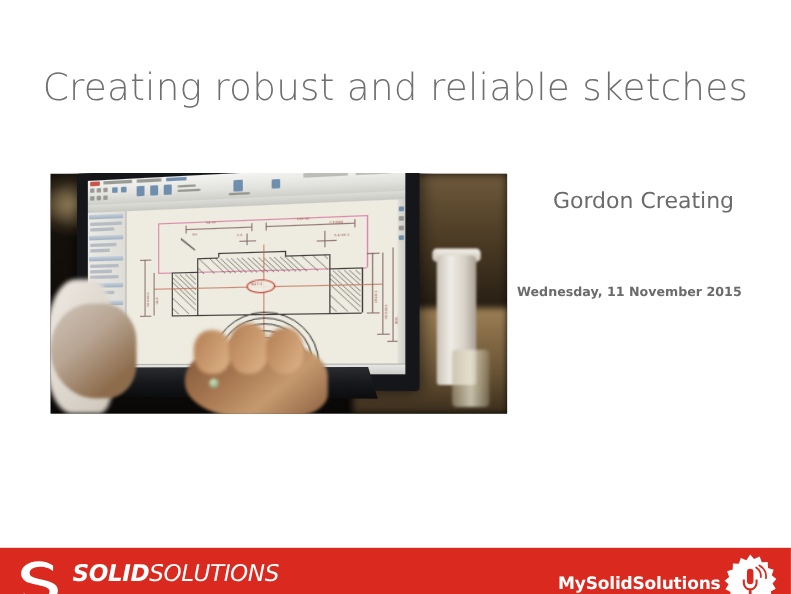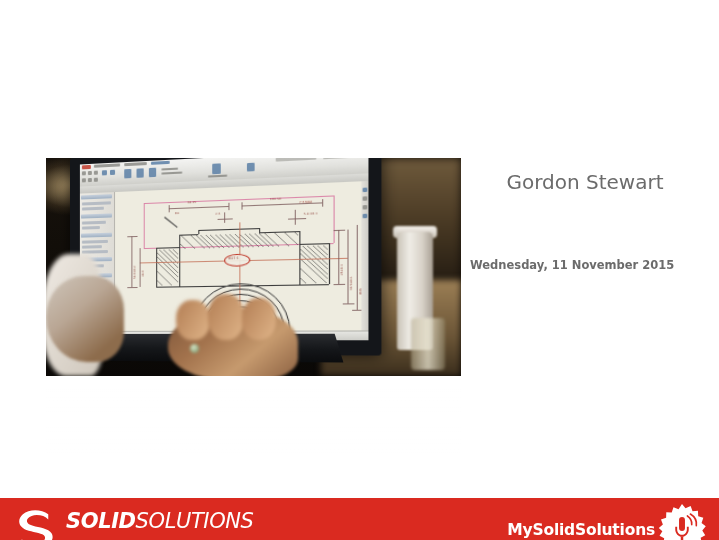--- a/index.html
+++ b/index.html
@@ -447,20 +447,21 @@
     width: 54px;
     height: 54px;
     display: block;
   }
 </style>
 </head>
 <body>
 
 <div id="slide">
 
+  <div id="slide-title">Creating robust and reliable sketches</div>
 
   <div id="photo-block">
 
     <div class="photo-frame">
       <div class="scene">
 
         <div class="bg-warm-right"></div>
         <div class="bg-table"></div>
         <div class="bg-bar"></div>
         <div class="cup-lid"></div>
@@ -625,21 +626,21 @@
 
       </div>
     </div>
 
     <div class="photo-reflection">
 
       <div class="fade"></div>
     </div>
   </div>
 
-  <div id="presenter-name">Gordon Stewart</div>
+  <div id="presenter-name">Gordon Creating</div>
 
   <div id="presentation-date">Wednesday, 11 November 2015</div>
 
   <div id="footer-bar">
 
     <div id="solid-solutions-logo">
       <svg class="logo-mark" viewBox="0 0 100 96">
         <path d="M78 14 C62 2 34 2 20 14 C6 26 10 44 28 50 C42 55 60 56 68 62 C74 67 70 77 58 80 C44 84 26 80 16 70 C26 86 52 94 72 86 C90 79 94 60 78 51 C64 43 44 43 34 37 C26 32 28 22 40 18 C52 14 70 17 78 26 Z" fill="#ffffff"></path>
       </svg>
       <div class="logo-text">

